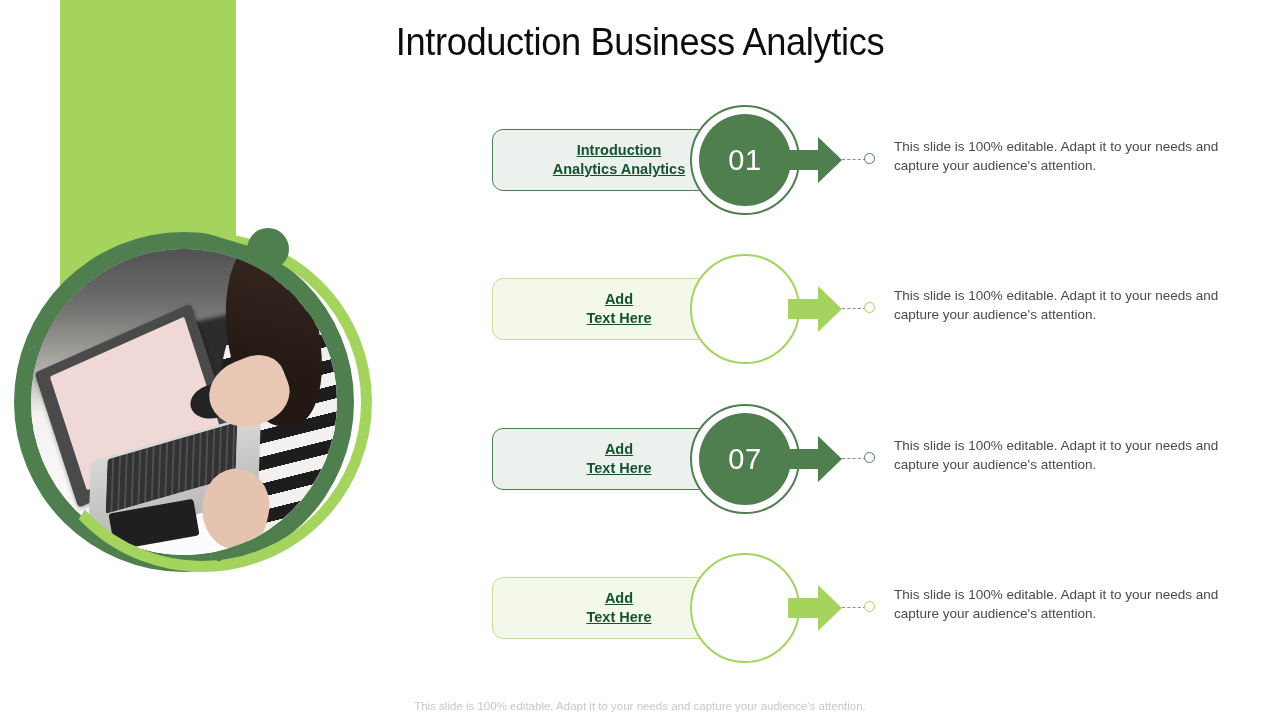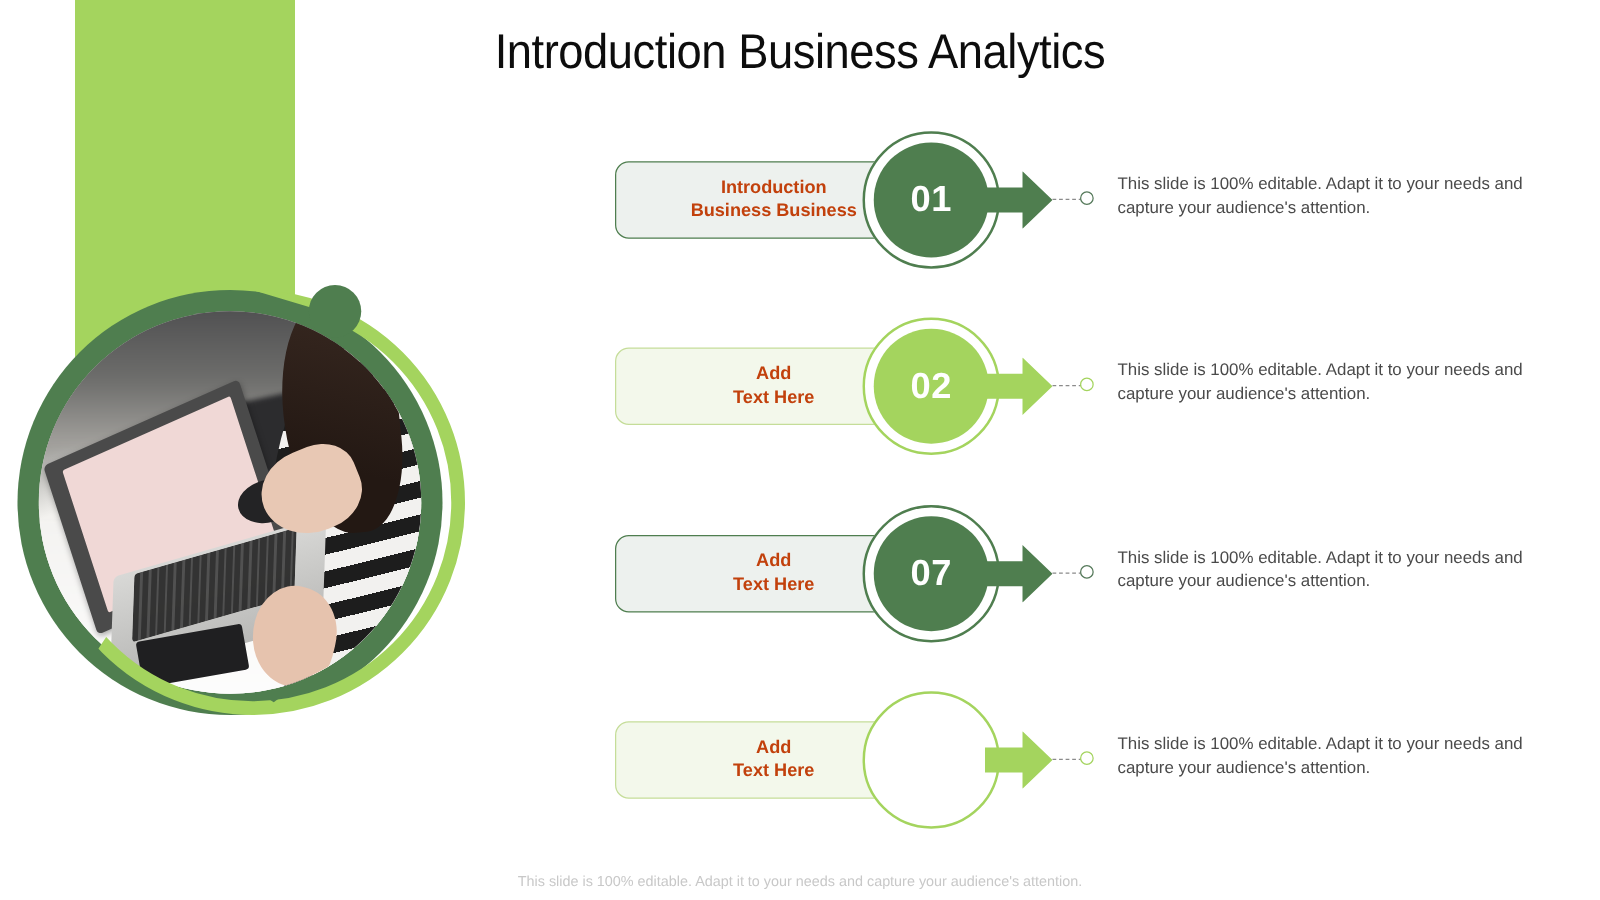--- a/index.html
+++ b/index.html
@@ -172,22 +172,23 @@
     left: 0; top: 24px;
     width: 228px; height: 62px;
     border-radius: 11px;
     display: flex;
     align-items: center;
     justify-content: center;
     text-align: center;
     font-size: 14.5px;
     font-weight: bold;
     line-height: 1.32;
-    color: #c2410c;
+    color: #14532d;
     padding: 0 10px 0 36px;
+    text-decoration: underline;
   }
   .num-circle {
     position: absolute;
     left: 198px; top: 0;
     width: 110px; height: 110px;
     border-radius: 50%;
     background: #ffffff;
     display: flex;
     align-items: center;
     justify-content: center;
@@ -203,21 +204,21 @@
     left: 9px; top: 9px;
     width: 92px; height: 92px;
     border-radius: 50%;
     background: #4f7e4f;
     display: flex;
     align-items: center;
     justify-content: center;
   }
   .num-text {
     font-size: 29px;
-    font-weight: bold;
+    font-weight: normal;
     color: #ffffff;
     letter-spacing: .5px;
   }
   .arrow {
     position: absolute;
     left: 296px; top: 32px;
     width: 54px; height: 46px;
   }
   .dash {
     position: absolute;
@@ -293,21 +294,21 @@
 <div id="accent-dot"></div>
 
 <div id="page-title">Introduction Business Analytics</div>
 
 <div id="rows">
 
   <div class="row dark" style="top:105px">
     <div class="label-box">
       <span>
         <span>Introduction</span><br>
-        <span>Business Business</span>
+        <span>Analytics Analytics</span>
       </span>
     </div>
     <div class="num-circle">
       <div class="num-ring"></div>
       <div class="num-disc">
         <span class="num-text">01</span>
       </div>
     </div>
     <div class="arrow">
       <svg width="54" height="46" viewBox="0 0 54 46">
@@ -321,23 +322,20 @@
 
   <div class="row light" style="top:254px">
     <div class="label-box">
       <span>
         <span>Add</span><br>
         <span>Text Here</span>
       </span>
     </div>
     <div class="num-circle">
       <div class="num-ring"></div>
-      <div class="num-disc">
-        <span class="num-text">02</span>
-      </div>
     </div>
     <div class="arrow">
       <svg width="54" height="46" viewBox="0 0 54 46">
         <polygon class="arrow-fill" points="0,13 30,13 30,0 54,23 30,46 30,33 0,33"></polygon>
       </svg>
     </div>
     <div class="dash"></div>
     <div class="end-dot"></div>
     <div class="body-text">This slide is 100% editable. Adapt it to your needs and capture your audience's attention.</div>
   </div>

